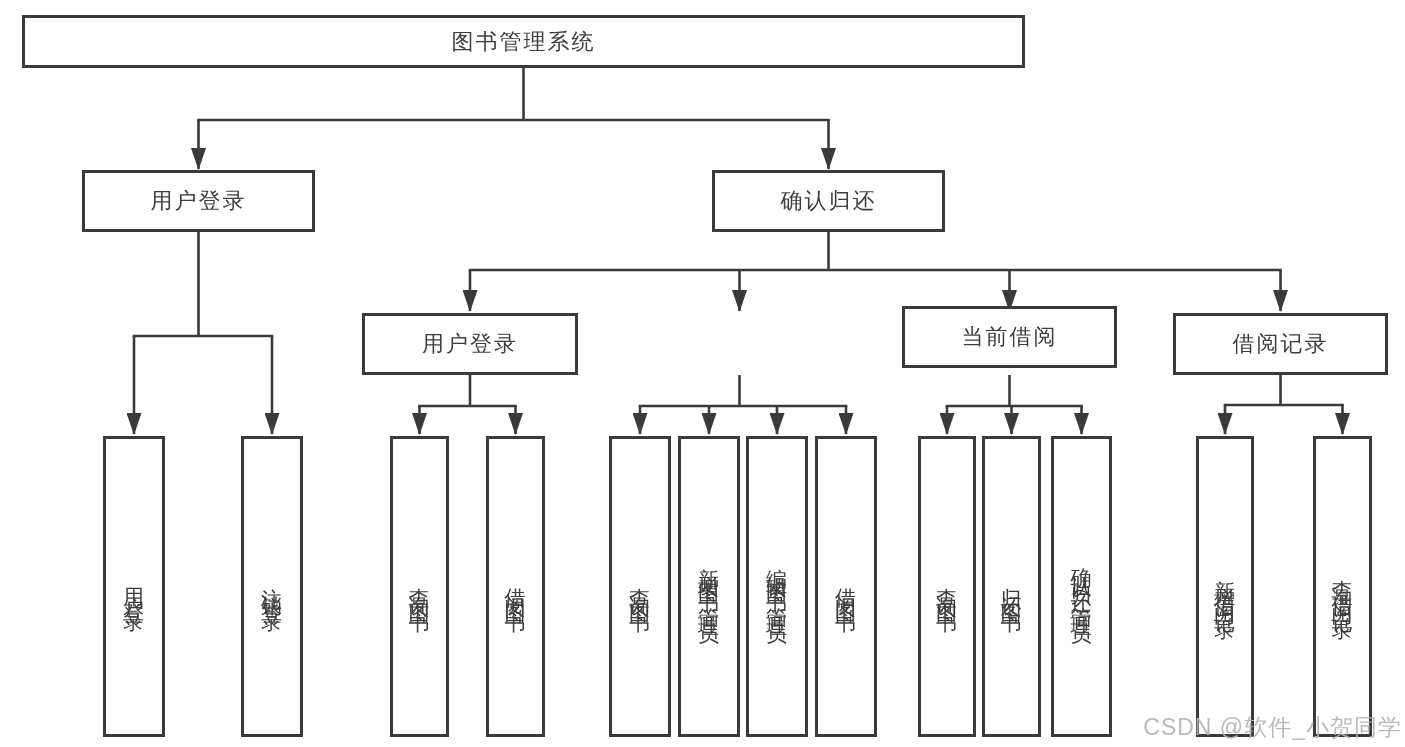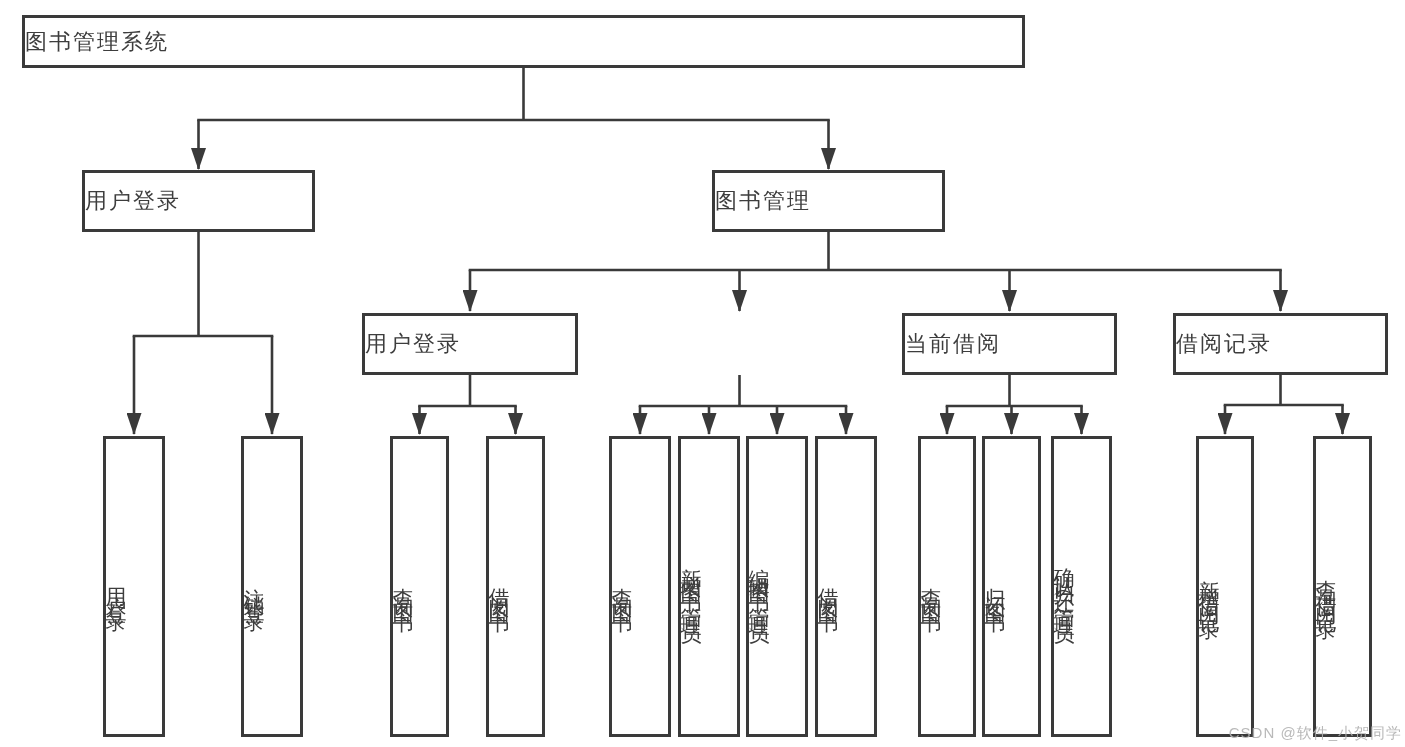--- a/index.html
+++ b/index.html
@@ -19,40 +19,40 @@
   }
   .connectors line { stroke: var(--line-color, #3a3a3a); stroke-width: 2.6; }
   .connectors polygon { fill: var(--line-color, #3a3a3a); }
   .box {
     position: absolute;
     box-sizing: border-box;
     border: 3px solid var(--line-color, #3a3a3a);
     background: #ffffff;
     display: flex;
     align-items: center;
-    justify-content: flex-start;
+    justify-content: center;
   }
   .box.h span {
     font-size: 22px;
     letter-spacing: 2px;
     white-space: nowrap;
   }
   .box.v span {
     writing-mode: vertical-rl;
     text-orientation: mixed;
     font-size: 21px;
     letter-spacing: 8px;
     line-height: 1;
     white-space: nowrap;
   }
   .watermark {
     position: absolute;
     right: 3px;
     bottom: 4px;
-    font-size: 15px;
+    font-size: 23px;
     letter-spacing: 1px;
     color: var(--watermark-color, #b2b2b2);
     opacity: 0.9;
     white-space: nowrap;
   }
 </style>
 </head>
 <body>
 
 <div class="diagram">
@@ -120,27 +120,27 @@
   </svg>
 
   <div class="box h" style="left:22px;top:15px;width:1003px;height:53px">
     <span>图书管理系统</span>
   </div>
 
   <div class="box h" style="left:82px;top:170px;width:233px;height:62px">
     <span>用户登录</span>
   </div>
   <div class="box h" style="left:712px;top:170px;width:233px;height:62px">
-    <span>图书管理</span>
+    <span>确认归还</span>
   </div>
 
   <div class="box h" style="left:362px;top:313px;width:216px;height:62px">
     <span>用户登录</span>
   </div>
-  <div class="box h" style="left:902px;top:313px;width:215px;height:62px">
+  <div class="box h" style="left:902px;top:306px;width:215px;height:62px">
     <span>当前借阅</span>
   </div>
   <div class="box h" style="left:1173px;top:313px;width:215px;height:62px">
     <span>借阅记录</span>
   </div>
 
   <div class="box v" style="left:103px;top:436px;width:62px;height:301px">
     <span>用户登录</span>
   </div>
   <div class="box v" style="left:241px;top:436px;width:62px;height:301px">

